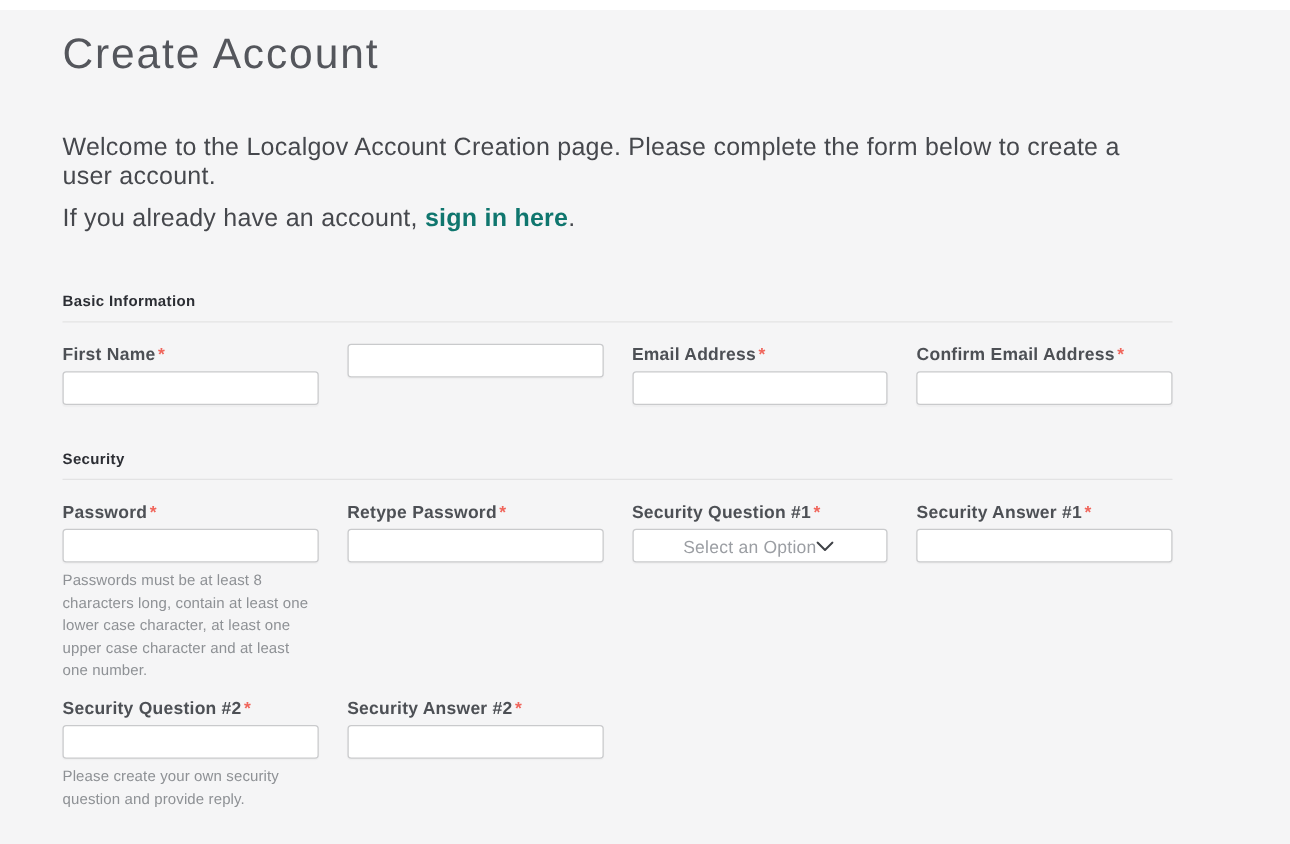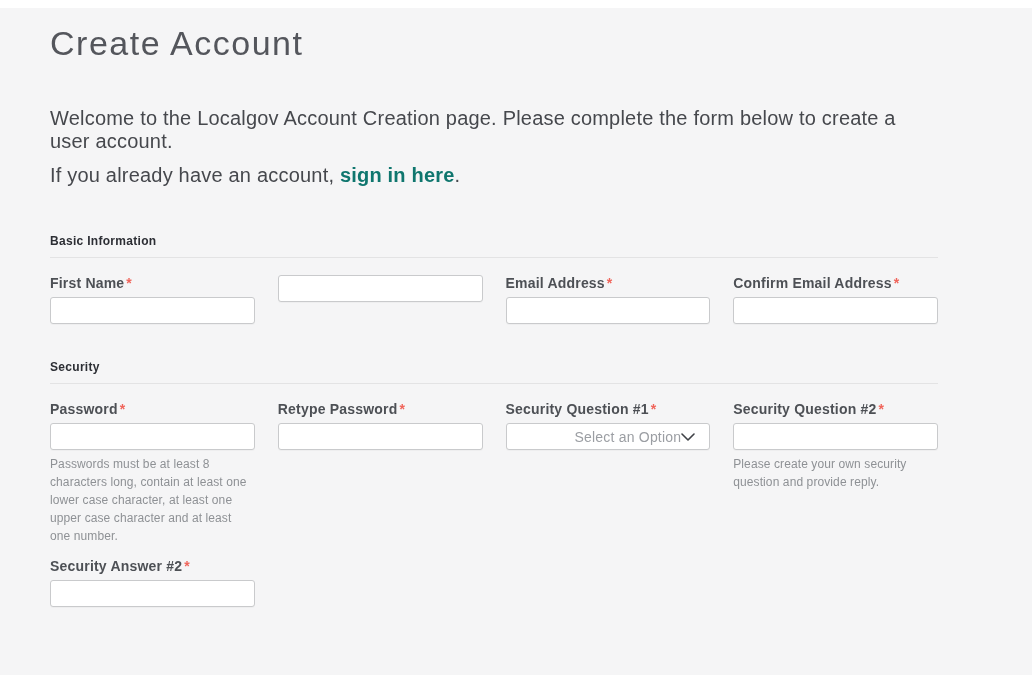--- a/index.html
+++ b/index.html
@@ -85,21 +85,21 @@
     background: #ffffff;
     font-family: "Liberation Sans", sans-serif;
     font-size: 14px;
     color: #44464b;
     box-shadow: 0 1px 1px rgba(0,0,0,0.03);
     outline: none;
   }
   .select-box {
     display: flex;
     align-items: center;
-    justify-content: flex-end;
+    justify-content: center;
     width: 100%;
     height: 27px;
     padding: 0 14px 0 12px;
     border: 1px solid #c9cacc;
     border-radius: 3px;
     background: #ffffff;
     box-shadow: 0 1px 1px rgba(0,0,0,0.03);
     cursor: pointer;
   }
   .select-text {
@@ -177,20 +177,24 @@
         <div class="select-box">
           <span class="select-text">Select an Option</span>
           <span style="display:flex;align-items:center;">
             <svg width="14" height="8" viewBox="0 0 14 8">
                 <path d="M1 1l6 6 6-6" fill="none" stroke="#3f4247" stroke-width="1.6" stroke-linecap="round" stroke-linejoin="round"></path>
               </svg>
           </span>
         </div>
       </div>
 
+      <div class="field">
+        <label class="flabel"><span>Security Answer #1</span><span class="req">*</span></label>
+        <input class="tinput" type="text" value="" style="">
+      </div>
 
       <div class="field">
         <label class="flabel"><span>Security Question #2</span><span class="req">*</span></label>
         <input class="tinput" type="text" value="" style="">
         <div class="hint">Please create your own security question and provide reply.</div>
       </div>
 
       <div class="field">
         <label class="flabel"><span>Security Answer #2</span><span class="req">*</span></label>
         <input class="tinput" type="text" value="" style="">

